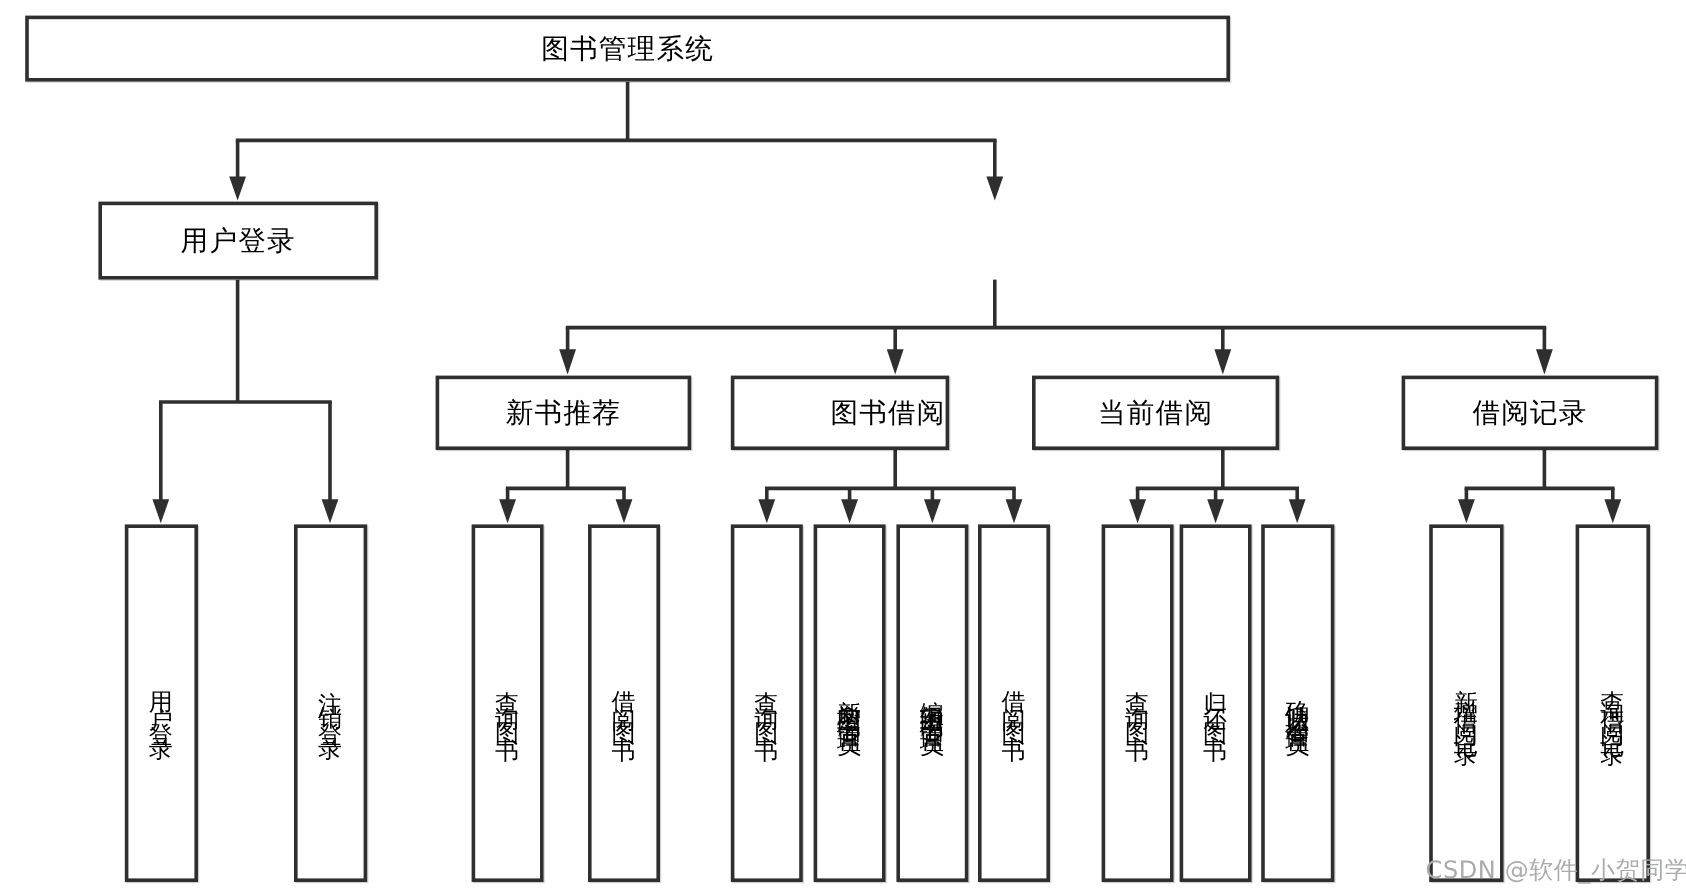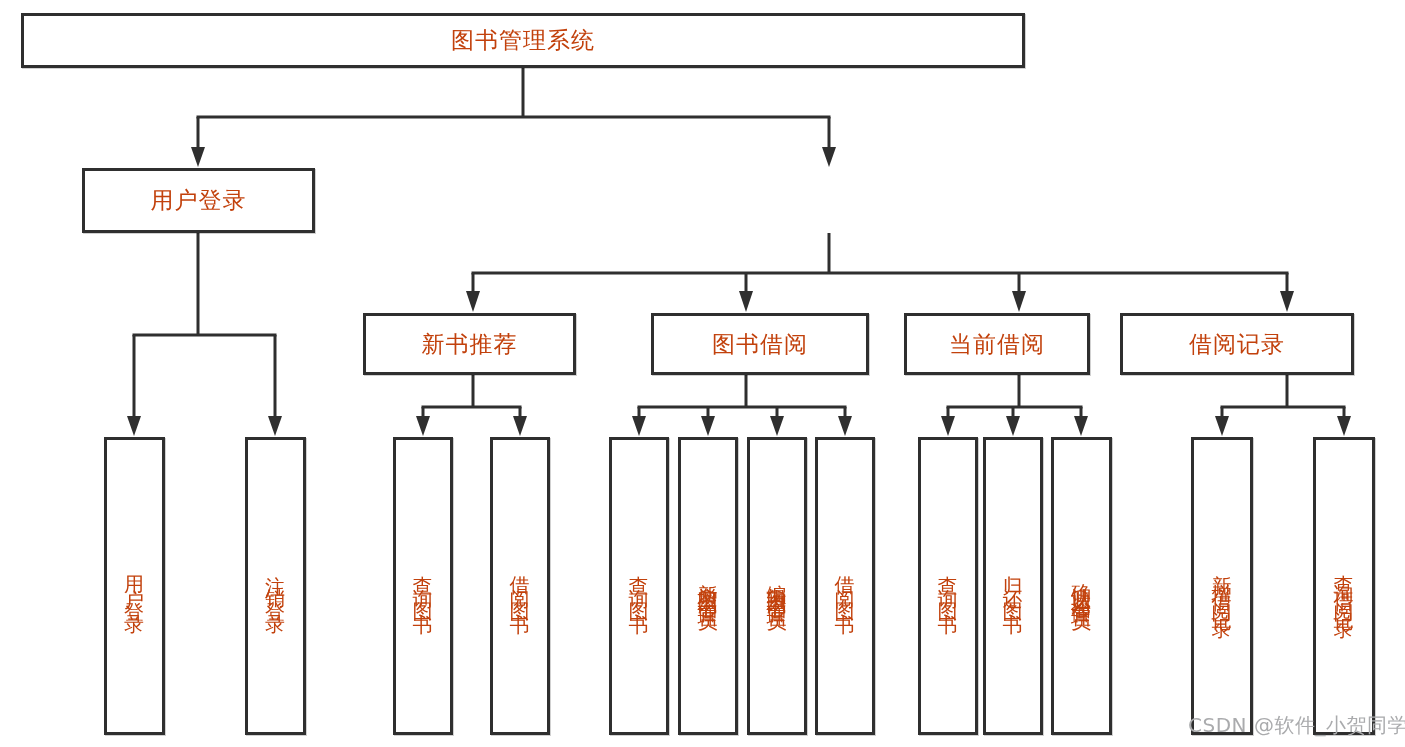--- a/index.html
+++ b/index.html
@@ -10,21 +10,21 @@
     font-family:"DejaVu Sans","Liberation Sans",sans-serif;
     overflow:hidden;
   }
   .wires{position:absolute;left:0;top:0;width:1405px;height:747px;}
   .box{
     position:absolute;
     box-sizing:border-box;
     background:#ffffff;
     border:3px solid #2f2f2f;
     display:flex;align-items:center;justify-content:center;
-    color:#c2410c;
+    color:#000000;
     font-size:23px;
     letter-spacing:1px;
     box-shadow:1px 1px 0 rgba(0,0,0,0.18);
   }
   .lvl1{left:21px;top:13px;width:1004px;height:55px;}
   .lvl2{top:168px;width:233px;height:65px;}
   .lvl3{top:313px;height:62px;}
   .col{
     top:437px;height:298px;width:61px;
     font-size:20px;letter-spacing:0;
@@ -125,27 +125,27 @@
     <span>图书管理系统</span>
   </div>
 
   <div class="box lvl2" style="left:82px;">
     <span>用户登录</span>
   </div>
 
   <div class="box lvl3" style="left:363px;width:213px;">
     <span>新书推荐</span>
   </div>
-  <div class="box lvl3" style="left:651px;width:218px;">
+  <div class="box lvl3" style="left:609px;width:182px;justify-content:flex-end;">
     <span>图书借阅</span>
   </div>
-  <div class="box lvl3" style="left:904px;width:186px;">
+  <div class="box lvl3" style="left:860px;width:206px;">
     <span>当前借阅</span>
   </div>
-  <div class="box lvl3" style="left:1120px;width:234px;">
+  <div class="box lvl3" style="left:1168px;width:214px;">
     <span>借阅记录</span>
   </div>
 
   <div class="box col" style="left:104px;">
     <span class="vtext ls-wide">用户登录</span>
   </div>
   <div class="box col" style="left:245px;">
     <span class="vtext ls-wide">注销登录</span>
   </div>
 

